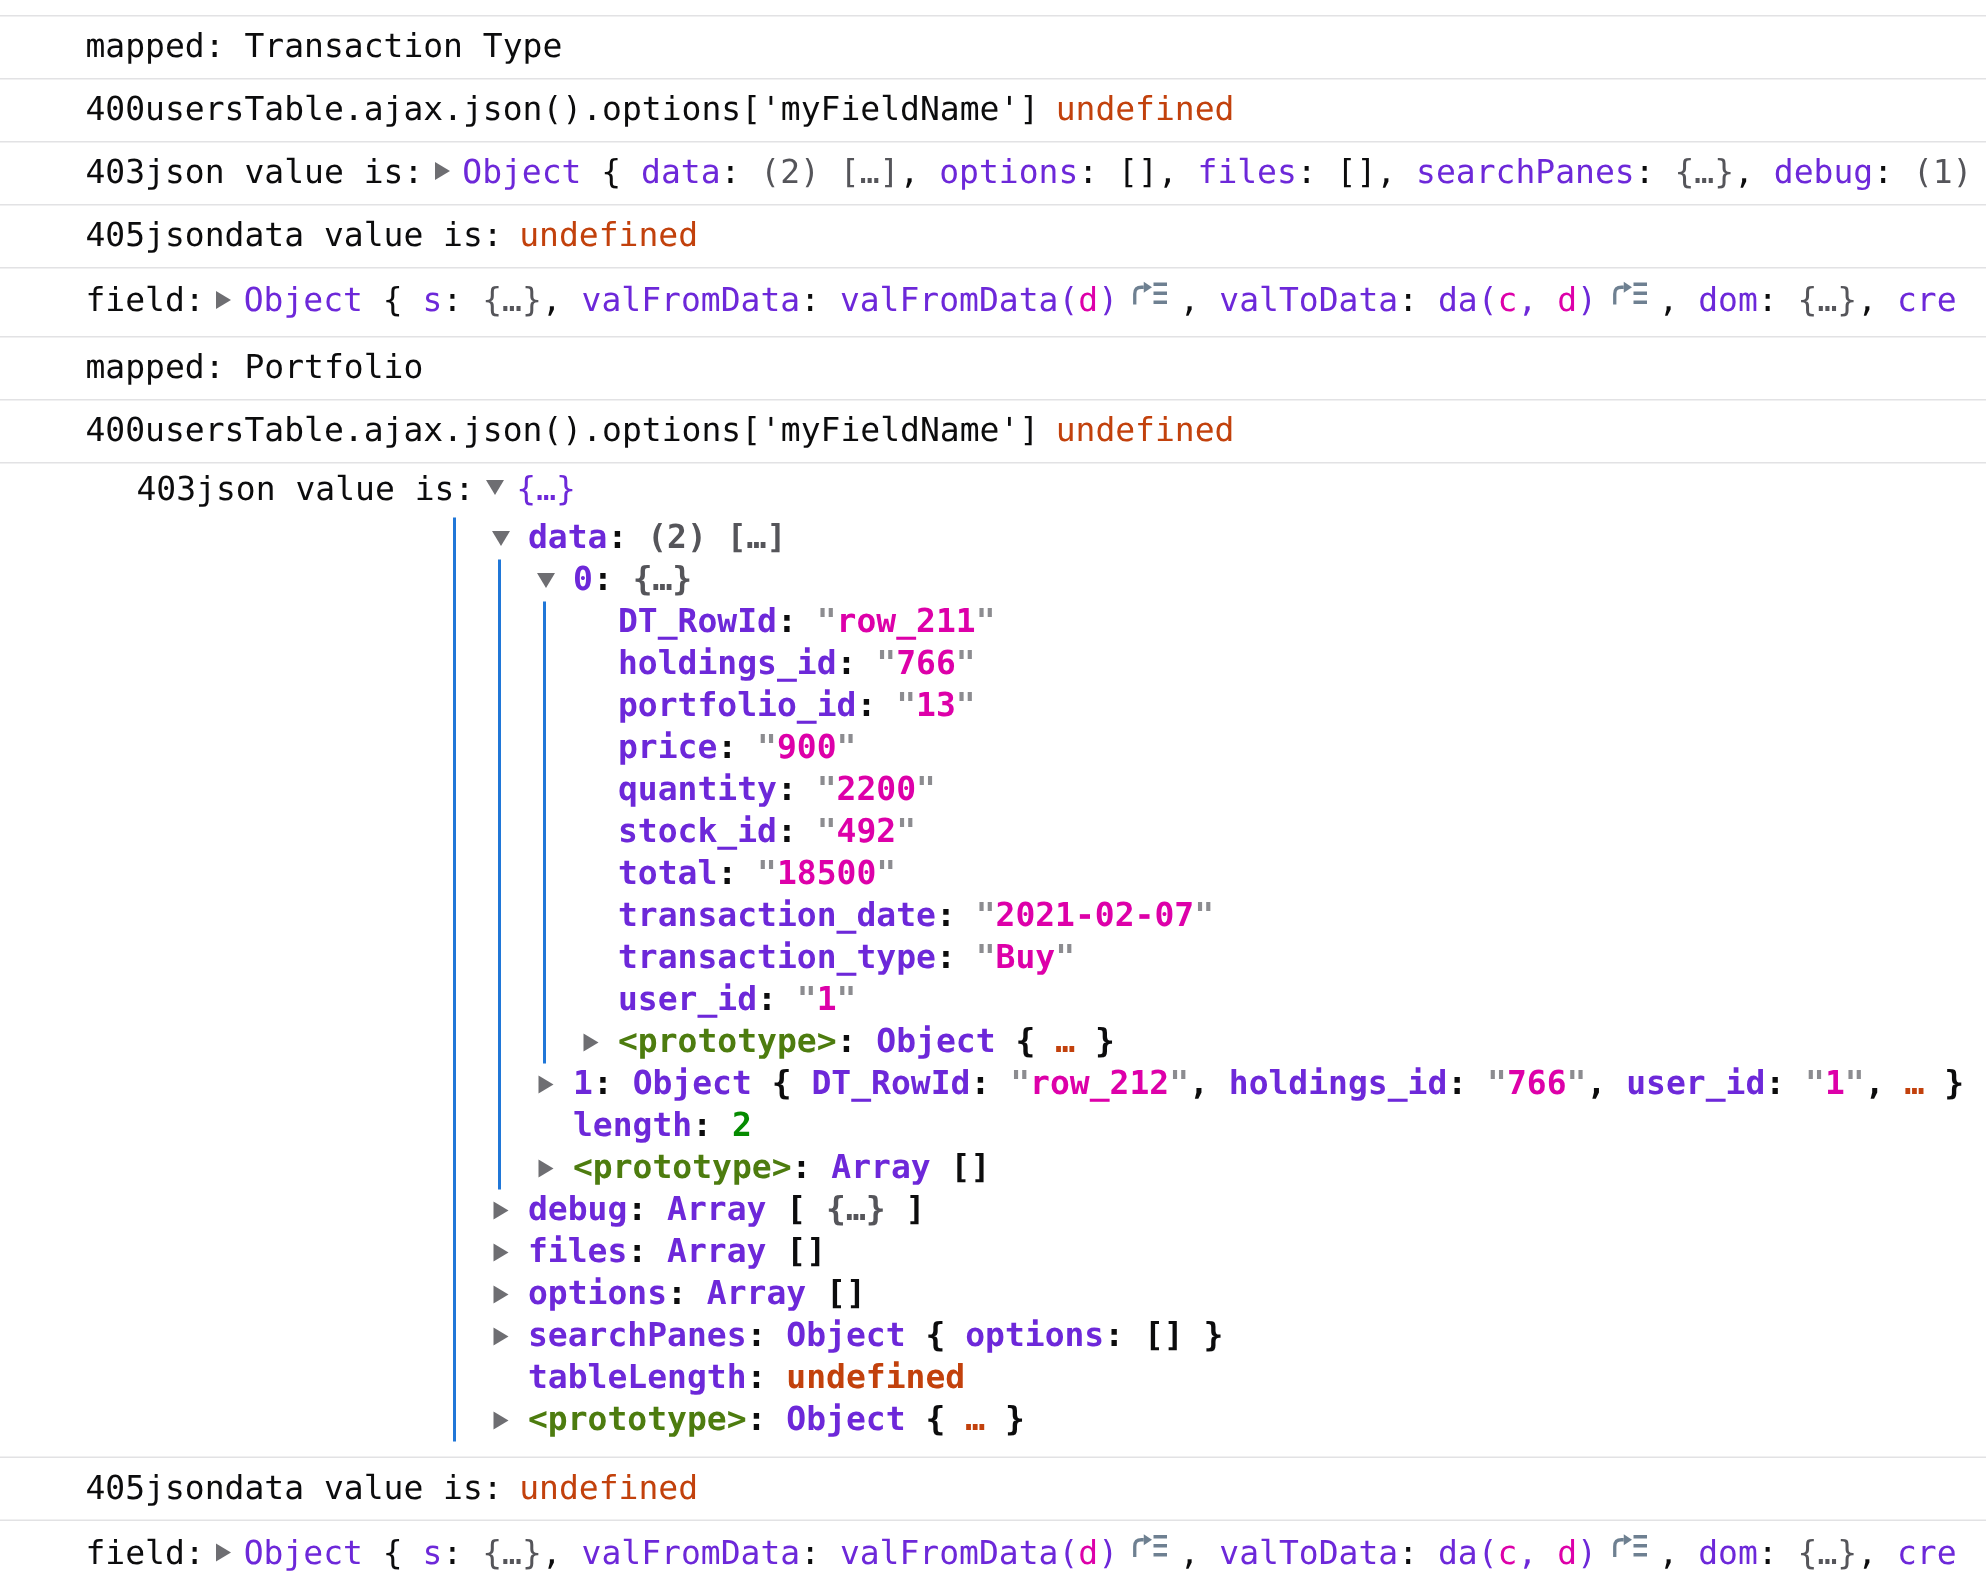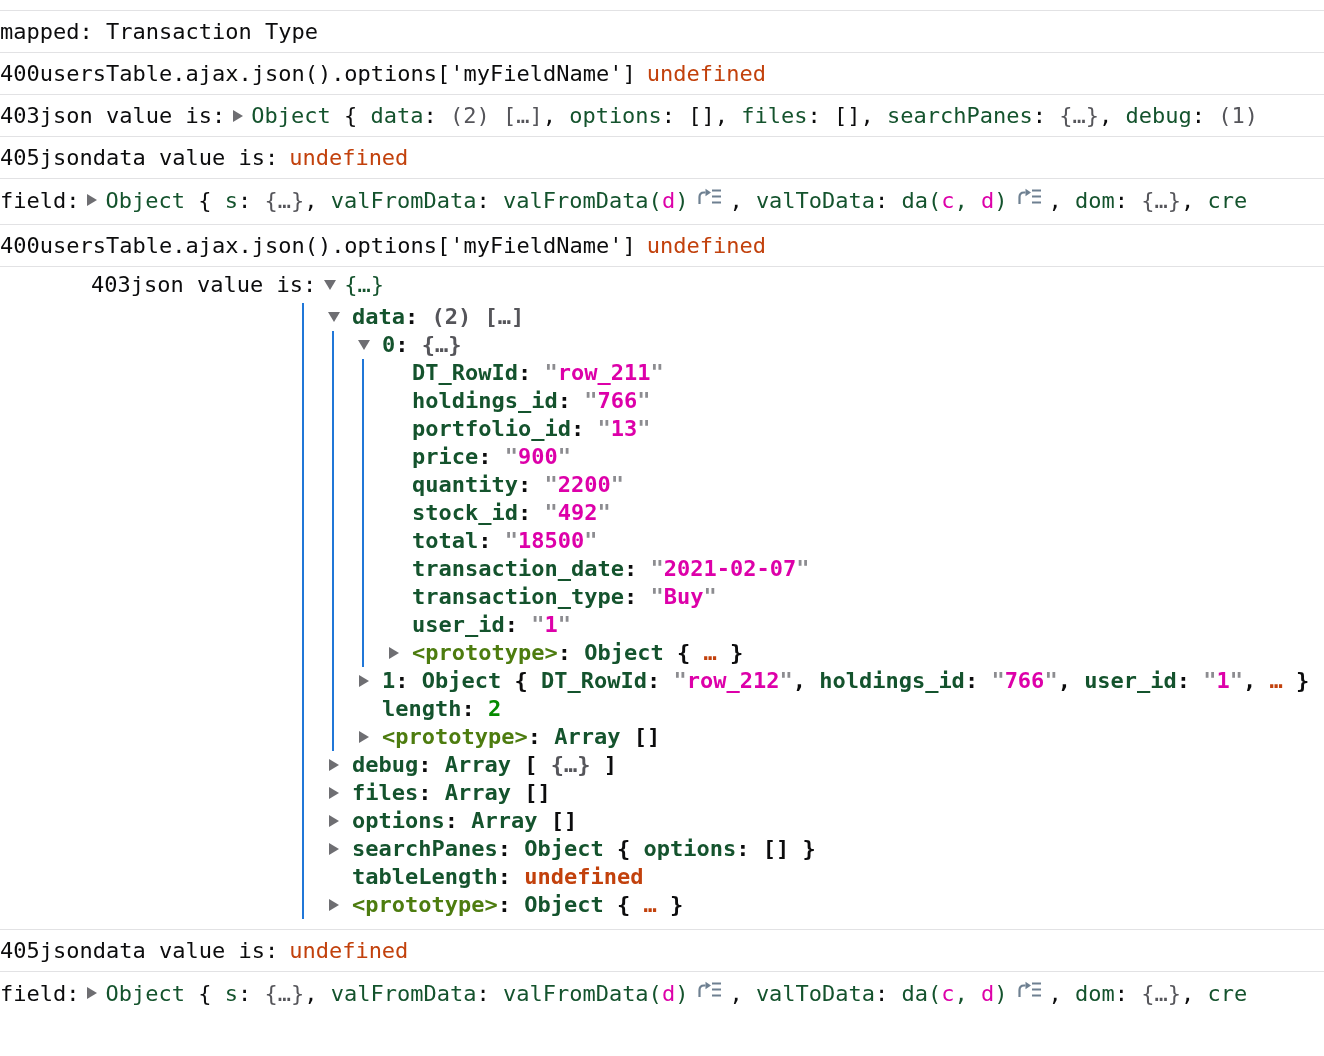--- a/index.html
+++ b/index.html
@@ -10,32 +10,33 @@
     font-family:"DejaVu Sans Mono","Liberation Mono",monospace;
     font-size:22px;
     color:#0c0c0d;
     overflow:hidden;
   }
   .spacer{height:10px;}
   .entry{
     border-top:1px solid #e2e2e4;
     min-height:42px;
     line-height:41px;
+    padding-left:57px;
     box-sizing:border-box;
     white-space:pre;
     overflow:hidden;
   }
   .entry.tree-entry{padding-left:0;padding-bottom:10px;}
   .tree-entry .entry-label{padding-left:91px;height:36px;line-height:36px;white-space:pre;}
   .tree{position:relative;font-weight:bold;}
   .trow{height:28px;line-height:28px;white-space:pre;overflow:hidden;}
   .guide{position:absolute;width:2px;background:#2077d8;}
   .arrow-slot{position:absolute;width:24px;height:28px;display:flex;align-items:center;justify-content:center;}
   .seg-p{color:#0c0c0d;}
-  .seg-b{color:#14532d;}
+  .seg-b{color:#6d28d9;}
   .seg-s{color:#dd00a9;}
   .seg-q{color:#8c8c90;}
   .seg-g{color:#c2410c;}
   .seg-d{color:#55555a;}
   .seg-n{color:#058b00;}
   .seg-pr{color:#4d7c0f;}
   .sp{display:inline-block;width:11px;}
   .tri{display:inline-block;width:0;height:0;vertical-align:middle;}
   .tri-r{border-left:10px solid #6e6e72;border-top:6px solid transparent;border-bottom:6px solid transparent;}
   .tri-d{border-top:10px solid #6e6e72;border-left:6px solid transparent;border-right:6px solid transparent;}
@@ -58,20 +59,21 @@
               <path d="M16 3.5 H25 M16 9.5 H25 M16 15.5 H25"></path>
             </g>
             <path d="M9.5 1.8 L15 5.5 L9.5 9.2 Z" fill="#6e8091"></path>
           </svg></span><span class="seg-p">, </span><span class="seg-b">valToData</span><span class="seg-p">: </span><span class="seg-b">da(</span><span class="seg-s">c</span><span class="seg-b">, </span><span class="seg-s">d</span><span class="seg-b">)</span><span class="icon-jump"><svg width="27" height="20" viewBox="0 0 27 20">
             <g fill="none" stroke="#6e8091" stroke-width="2.2">
               <path d="M3.5 17 V10 Q3.5 5.5 8 5.5 H9.5"></path>
               <path d="M16 3.5 H25 M16 9.5 H25 M16 15.5 H25"></path>
             </g>
             <path d="M9.5 1.8 L15 5.5 L9.5 9.2 Z" fill="#6e8091"></path>
           </svg></span><span class="seg-p">, </span><span class="seg-b">dom</span><span class="seg-p">: </span><span class="seg-d">{…}</span><span class="seg-p">, </span><span class="seg-b">cre</span></div>
+      <div class="entry"><span class="seg-p">mapped: Portfolio</span></div>
       <div class="entry"><span class="seg-p">400usersTable.ajax.json().options['myFieldName']</span><span class="sp"></span><span class="seg-g">undefined</span></div>
       <div class="entry tree-entry"><div class="entry-label"><span class="seg-p">403json value is:</span><span class="tri inline-tri tri-d"></span><span class="seg-b">{…}</span></div><div class="tree" style="height: 616px;"><div class="guide" style="left: 302px; top: 0px; height: 616px;"></div><div class="guide" style="left: 332px; top: 28px; height: 420px;"></div><div class="guide" style="left: 362px; top: 56px; height: 308px;"></div><div class="trow" style="padding-left: 352px; position: relative;"><span class="arrow-slot" style="left: 322px; top: 0px;"><span class="tri tri-d"></span></span><span class="seg-b">data</span><span class="seg-p">: </span><span class="seg-d">(2)</span><span class="seg-p"> </span><span class="seg-d">[…]</span></div><div class="trow" style="padding-left: 382px; position: relative;"><span class="arrow-slot" style="left: 352px; top: 0px;"><span class="tri tri-d"></span></span><span class="seg-b">0</span><span class="seg-p">: </span><span class="seg-d">{…}</span></div><div class="trow" style="padding-left: 412px; position: relative;"><span class="seg-b">DT_RowId</span><span class="seg-p">: </span><span class="seg-q">"</span><span class="seg-s">row_211</span><span class="seg-q">"</span></div><div class="trow" style="padding-left: 412px; position: relative;"><span class="seg-b">holdings_id</span><span class="seg-p">: </span><span class="seg-q">"</span><span class="seg-s">766</span><span class="seg-q">"</span></div><div class="trow" style="padding-left: 412px; position: relative;"><span class="seg-b">portfolio_id</span><span class="seg-p">: </span><span class="seg-q">"</span><span class="seg-s">13</span><span class="seg-q">"</span></div><div class="trow" style="padding-left: 412px; position: relative;"><span class="seg-b">price</span><span class="seg-p">: </span><span class="seg-q">"</span><span class="seg-s">900</span><span class="seg-q">"</span></div><div class="trow" style="padding-left: 412px; position: relative;"><span class="seg-b">quantity</span><span class="seg-p">: </span><span class="seg-q">"</span><span class="seg-s">2200</span><span class="seg-q">"</span></div><div class="trow" style="padding-left: 412px; position: relative;"><span class="seg-b">stock_id</span><span class="seg-p">: </span><span class="seg-q">"</span><span class="seg-s">492</span><span class="seg-q">"</span></div><div class="trow" style="padding-left: 412px; position: relative;"><span class="seg-b">total</span><span class="seg-p">: </span><span class="seg-q">"</span><span class="seg-s">18500</span><span class="seg-q">"</span></div><div class="trow" style="padding-left: 412px; position: relative;"><span class="seg-b">transaction_date</span><span class="seg-p">: </span><span class="seg-q">"</span><span class="seg-s">2021-02-07</span><span class="seg-q">"</span></div><div class="trow" style="padding-left: 412px; position: relative;"><span class="seg-b">transaction_type</span><span class="seg-p">: </span><span class="seg-q">"</span><span class="seg-s">Buy</span><span class="seg-q">"</span></div><div class="trow" style="padding-left: 412px; position: relative;"><span class="seg-b">user_id</span><span class="seg-p">: </span><span class="seg-q">"</span><span class="seg-s">1</span><span class="seg-q">"</span></div><div class="trow" style="padding-left: 412px; position: relative;"><span class="arrow-slot" style="left: 382px; top: 0px;"><span class="tri tri-r"></span></span><span class="seg-pr">&lt;prototype&gt;</span><span class="seg-p">: </span><span class="seg-b">Object</span><span class="seg-p"> { </span><span class="seg-g">…</span><span class="seg-p"> }</span></div><div class="trow" style="padding-left: 382px; position: relative;"><span class="arrow-slot" style="left: 352px; top: 0px;"><span class="tri tri-r"></span></span><span class="seg-b">1</span><span class="seg-p">: </span><span class="seg-b">Object</span><span class="seg-p"> { </span><span class="seg-b">DT_RowId</span><span class="seg-p">: </span><span class="seg-q">"</span><span class="seg-s">row_212</span><span class="seg-q">"</span><span class="seg-p">, </span><span class="seg-b">holdings_id</span><span class="seg-p">: </span><span class="seg-q">"</span><span class="seg-s">766</span><span class="seg-q">"</span><span class="seg-p">, </span><span class="seg-b">user_id</span><span class="seg-p">: </span><span class="seg-q">"</span><span class="seg-s">1</span><span class="seg-q">"</span><span class="seg-p">, </span><span class="seg-g">…</span><span class="seg-p"> }</span></div><div class="trow" style="padding-left: 382px; position: relative;"><span class="seg-b">length</span><span class="seg-p">: </span><span class="seg-n">2</span></div><div class="trow" style="padding-left: 382px; position: relative;"><span class="arrow-slot" style="left: 352px; top: 0px;"><span class="tri tri-r"></span></span><span class="seg-pr">&lt;prototype&gt;</span><span class="seg-p">: </span><span class="seg-b">Array</span><span class="seg-p"> []</span></div><div class="trow" style="padding-left: 352px; position: relative;"><span class="arrow-slot" style="left: 322px; top: 0px;"><span class="tri tri-r"></span></span><span class="seg-b">debug</span><span class="seg-p">: </span><span class="seg-b">Array</span><span class="seg-p"> [ </span><span class="seg-d">{…}</span><span class="seg-p"> ]</span></div><div class="trow" style="padding-left: 352px; position: relative;"><span class="arrow-slot" style="left: 322px; top: 0px;"><span class="tri tri-r"></span></span><span class="seg-b">files</span><span class="seg-p">: </span><span class="seg-b">Array</span><span class="seg-p"> []</span></div><div class="trow" style="padding-left: 352px; position: relative;"><span class="arrow-slot" style="left: 322px; top: 0px;"><span class="tri tri-r"></span></span><span class="seg-b">options</span><span class="seg-p">: </span><span class="seg-b">Array</span><span class="seg-p"> []</span></div><div class="trow" style="padding-left: 352px; position: relative;"><span class="arrow-slot" style="left: 322px; top: 0px;"><span class="tri tri-r"></span></span><span class="seg-b">searchPanes</span><span class="seg-p">: </span><span class="seg-b">Object</span><span class="seg-p"> { </span><span class="seg-b">options</span><span class="seg-p">: [] }</span></div><div class="trow" style="padding-left: 352px; position: relative;"><span class="seg-b">tableLength</span><span class="seg-p">: </span><span class="seg-g">undefined</span></div><div class="trow" style="padding-left: 352px; position: relative;"><span class="arrow-slot" style="left: 322px; top: 0px;"><span class="tri tri-r"></span></span><span class="seg-pr">&lt;prototype&gt;</span><span class="seg-p">: </span><span class="seg-b">Object</span><span class="seg-p"> { </span><span class="seg-g">…</span><span class="seg-p"> }</span></div></div></div>
       <div class="entry"><span class="seg-p">405jsondata value is:</span><span class="sp"></span><span class="seg-g">undefined</span></div>
       <div class="entry"><span class="seg-p">field:</span><span class="tri inline-tri tri-r"></span><span class="seg-b">Object</span><span class="seg-p"> { </span><span class="seg-b">s</span><span class="seg-p">: </span><span class="seg-d">{…}</span><span class="seg-p">, </span><span class="seg-b">valFromData</span><span class="seg-p">: </span><span class="seg-b">valFromData(</span><span class="seg-s">d</span><span class="seg-b">)</span><span class="icon-jump"><svg width="27" height="20" viewBox="0 0 27 20">
             <g fill="none" stroke="#6e8091" stroke-width="2.2">
               <path d="M3.5 17 V10 Q3.5 5.5 8 5.5 H9.5"></path>
               <path d="M16 3.5 H25 M16 9.5 H25 M16 15.5 H25"></path>
             </g>
             <path d="M9.5 1.8 L15 5.5 L9.5 9.2 Z" fill="#6e8091"></path>
           </svg></span><span class="seg-p">, </span><span class="seg-b">valToData</span><span class="seg-p">: </span><span class="seg-b">da(</span><span class="seg-s">c</span><span class="seg-b">, </span><span class="seg-s">d</span><span class="seg-b">)</span><span class="icon-jump"><svg width="27" height="20" viewBox="0 0 27 20">

